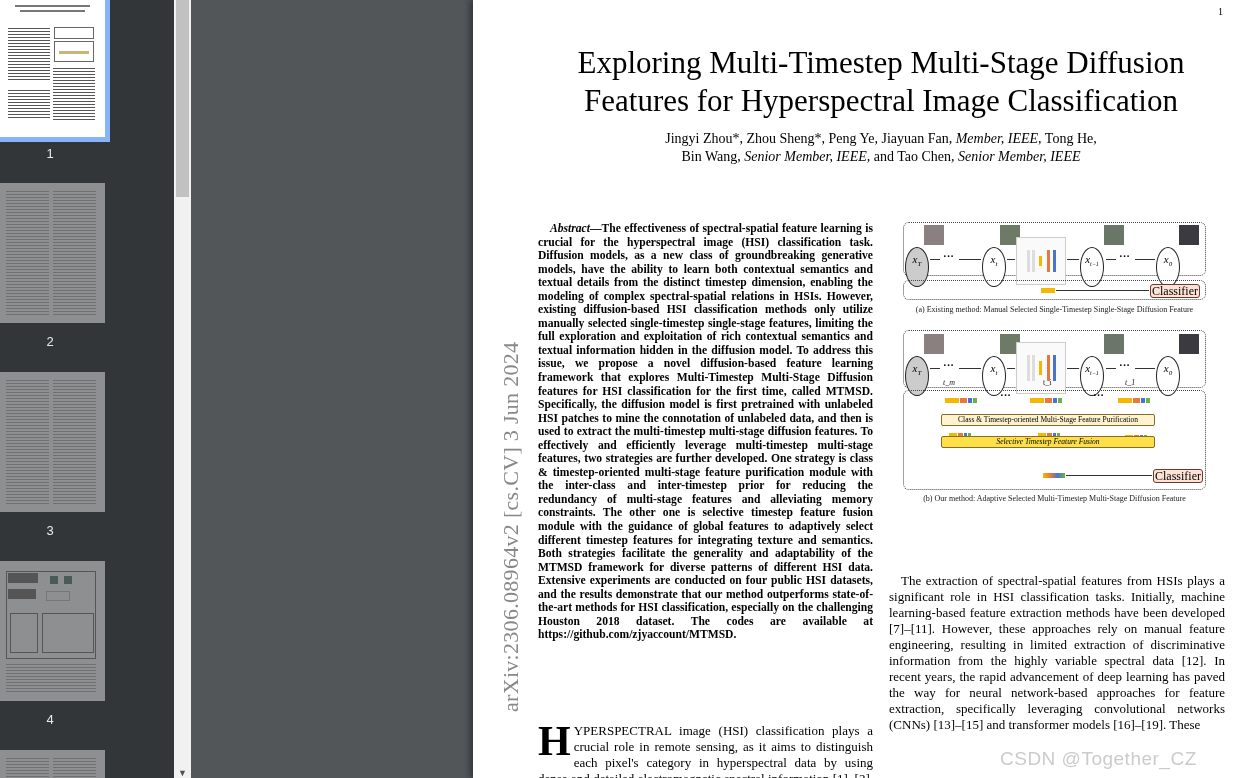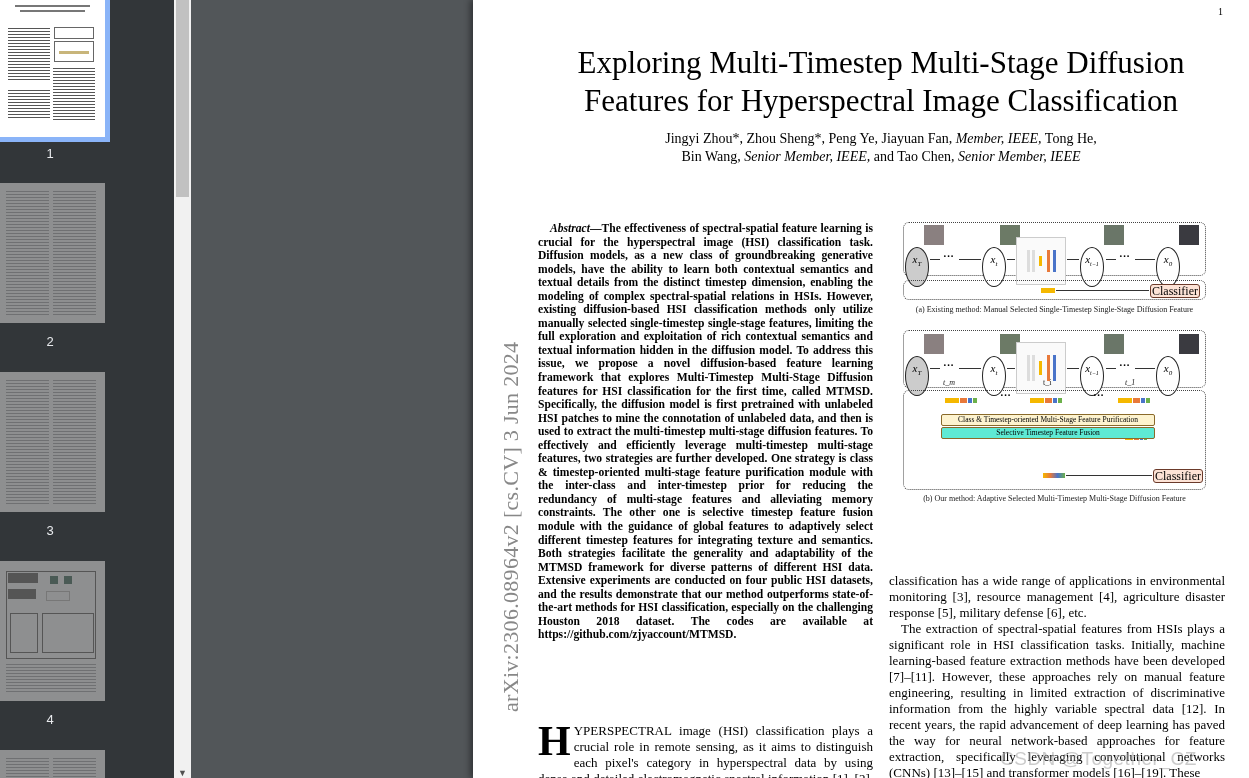--- a/index.html
+++ b/index.html
@@ -271,28 +271,27 @@
       <div class="feat" style="left:565px;top:433px;width:8px;background:#f5b800;"></div>
         <div class="feat" style="left:574px;top:433px;width:5px;background:#e8793a;"></div>
         <div class="feat" style="left:580px;top:433px;width:3px;background:#4a74c9;"></div>
         <div class="feat" style="left:584px;top:433px;width:3px;background:#6cb04a;"></div>
       <div class="feat" style="left:652px;top:435px;width:8px;background:#f5b800;"></div>
         <div class="feat" style="left:661px;top:435px;width:5px;background:#e8793a;"></div>
         <div class="feat" style="left:667px;top:435px;width:3px;background:#4a74c9;"></div>
         <div class="feat" style="left:671px;top:435px;width:3px;background:#6cb04a;"></div>
     </div>
 
-    <div class="modbar" style="left:468px;top:427px;width:214px;background:#5eead4;">Selective Timestep Feature Fusion</div>
+    <div class="modbar" style="left:468px;top:436px;width:214px;background:#fde047;font-style:italic;">Selective Timestep Feature Fusion</div>
 
     <div class="feat" style="left:570px;top:473px;width:22px;background:linear-gradient(90deg,#f5b800,#e8793a,#4a74c9,#6cb04a);"></div>
     <div class="arrow" style="left:593px;top:475px;width:86px;"></div>
     <div class="clf" style="left:680px;top:469px;">Classifier</div>
     <div class="cap-sub" style="left:430px;top:494px;width:303px;">(b) Our method: Adaptive Selected Multi-Timestep Multi-Stage Diffusion Feature</div>
   </div>
 
 
   <div class="body-right">
-    <p>classification has a wide range of applications in environmental monitoring [3], resource management [4], agriculture disaster response [5], military defense [6], etc.</p>
     <p class="indent">The extraction of spectral-spatial features from HSIs plays a significant role in HSI classification tasks. Initially, machine learning-based feature extraction methods have been developed [7]–[11]. However, these approaches rely on manual feature engineering, resulting in limited extraction of discriminative information from the highly variable spectral data [12]. In recent years, the rapid advancement of deep learning has paved the way for neural network-based approaches for feature extraction, specifically leveraging convolutional networks (CNNs) [13]–[15] and transformer models [16]–[19]. These</p>
   </div>
 </div>
 
 <div class="watermark">CSDN @Together_CZ</div>
 
 </body></html>

